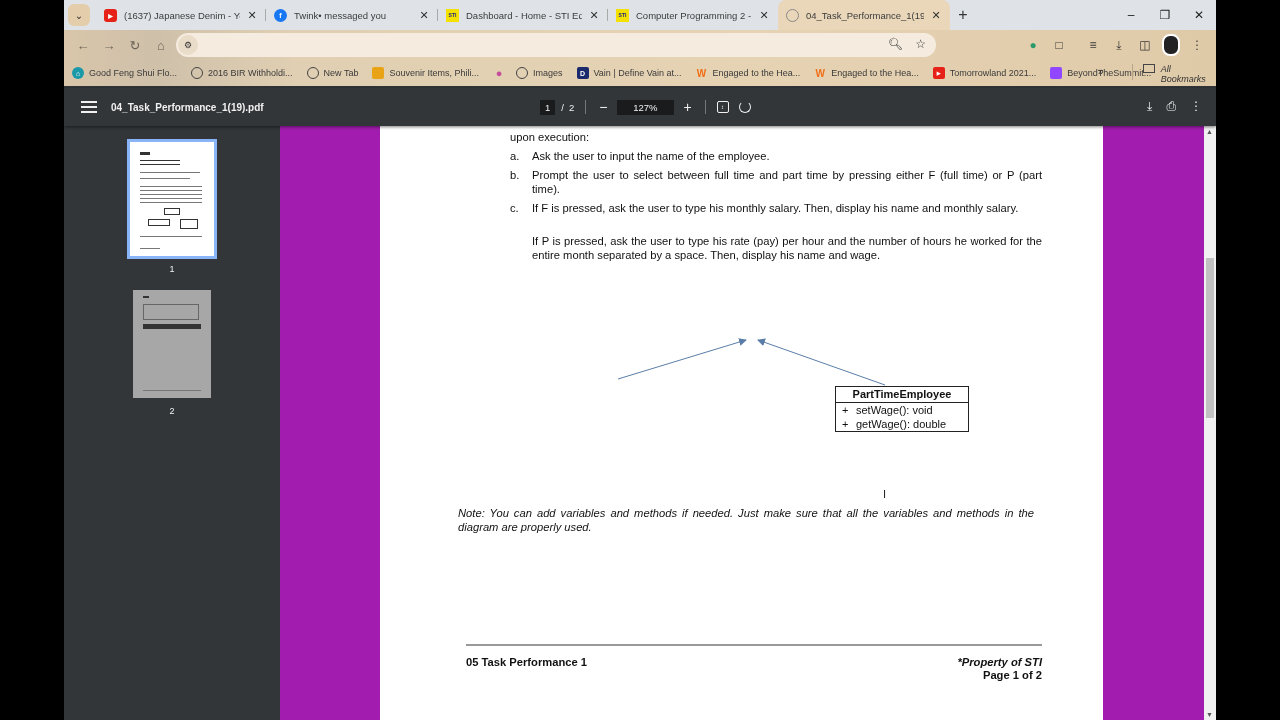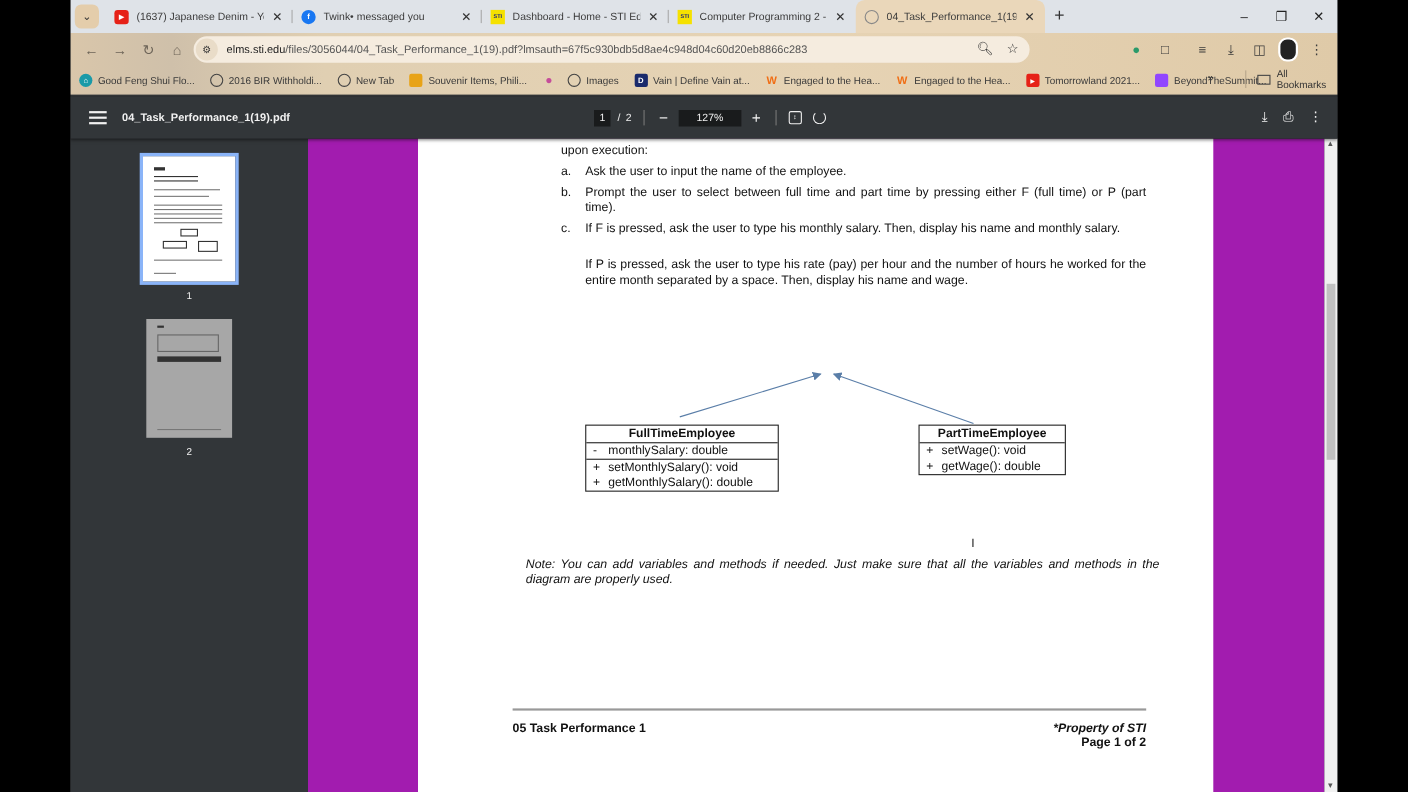--- a/index.html
+++ b/index.html
@@ -32,21 +32,21 @@
   .url b { color: #222; font-weight: normal; }
   .omni-right { position: absolute; right: 10px; top: 4px; display: flex; gap: 12px; font-size: 12px; color: #333; }
   .tb-right { position: absolute; left: 960px; top: 4px; display: flex; gap: 8px; }
   .tb-right span { width: 18px; height: 22px; display: flex; align-items: center; justify-content: center; font-size: 12px; color: #3a3a3a; }
   .avatar { width: 16px; height: 16px; border-radius: 8px; background: #222; border: 2px solid #fff; }
 
   .bookmarks { position: absolute; left: 0; top: 30px; width: 1152px; height: 26px; display: flex; align-items: center; padding-left: 8px; }
   .bm { display: flex; align-items: center; font-size: 9px; color: #3a3a3a; margin-right: 14px; white-space: nowrap; }
   .bm .bi { width: 12px; height: 12px; margin-right: 5px; display: inline-flex; align-items: center; justify-content: center; font-size: 7px; font-weight: bold; border-radius: 2px; }
   .bm-more { position: absolute; left: 1034px; top: 6px; font-size: 10px; color: #333; }
-  .bm-all { position: absolute; left: 1068px; top: 4px; font-size: 9px; color: #333; display: flex; align-items: center; border-left: 1px solid #b7a68c; padding-left: 10px; height: 16px; }
+  .bm-all { position: absolute; left: 1068px; top: 4px; font-size: 9px; color: #333; display: flex; border-left: 1px solid #b7a68c; padding-left: 10px; height: 16px; font-style: italic; }
 
   
   .pdfbar { position: absolute; left: 0; top: 88px; width: 1152px; height: 38px; background: #323639; display: flex; align-items: center; box-shadow: 0 1px 3px rgba(0,0,0,0.5); z-index: 5; }
   .menu-btn { width: 16px; height: 12px; margin-left: 17px; display: flex; flex-direction: column; justify-content: space-between; }
   .menu-btn i { display: block; height: 2px; background: #f1f1f1; }
   .pdf-title { margin-left: 14px; font-size: 10px; color: #f1f1f1; font-weight: bold; }
   .pagebox { position: absolute; left: 476px; top: 11px; display: flex; align-items: center; color: #f1f1f1; font-size: 9.5px; }
   .pagebox .cur { background: #191b1c; padding: 2px 5px; margin-right: 6px; }
   .vsep { width: 1px; height: 14px; background: #777; margin: 0 11px; }
   .zoomctl { display: flex; align-items: center; gap: 8px; }
@@ -78,21 +78,21 @@
   .p-item .txt { position: absolute; left: 22px; width: 510px; text-align: justify; line-height: 13.5px; }
 
   
   .uml { position: absolute; background: #fff; border: 1px solid #222; font-size: 11px; }
   .uml .hd { text-align: center; font-weight: bold; padding: 1px 0; border-bottom: 1px solid #222; line-height: 13px; }
   .uml .sec { border-bottom: 1px solid #222; padding: 0 6px; }
   .uml .sec:last-child { border-bottom: none; }
   .uml .row { line-height: 14px; white-space: nowrap; }
   .uml .row .v { display: inline-block; width: 14px; }
 
-  .note { position: absolute; left: 98px; top: 400px; width: 576px; font-style: italic; text-align: justify; line-height: 14px; }
+  .note { position: absolute; left: 78px; top: 400px; width: 576px; font-style: italic; text-align: justify; line-height: 14px; }
   .footer-rule { position: absolute; left: 86px; top: 538px; width: 576px; height: 2px; background: #999; }
   .footer-l { position: absolute; left: 86px; top: 550px; font-weight: bold; }
   .footer-r { position: absolute; right: 61px; top: 550px; text-align: right; font-weight: bold; line-height: 13px; }
   .footer-r .it { font-style: italic; }
 </style>
 </head>
 <body>
 
 <div id="win">
 
@@ -145,21 +145,20 @@
         </span>
       <span class="nav-btn">
           <span>↻</span>
         </span>
       <span class="nav-btn">
           <span>⌂</span>
         </span>
 
       <div class="omnibox">
         <span class="site-info">⚙</span>
-        <span class="url"><b>elms.sti.edu</b><span>/files/3056044/04_Task_Performance_1(19).pdf?lmsauth=67f5c930bdb5d8ae4c948d04c60d20eb8866c283</span></span>
         <div class="omni-right">
           <span>🔍︎</span>
           <span>☆</span>
         </div>
       </div>
 
       <div class="tb-right">
         <span style="color:#2a9a6a">●</span>
         <span>□</span>
         <span style="margin-left:8px">≡</span>
@@ -311,30 +310,20 @@
         <defs>
           <marker id="ah" markerWidth="8" markerHeight="8" refX="7" refY="4" orient="auto">
             <path d="M0,0 L8,4 L0,8 Z" fill="#5a7ea8"></path>
           </marker>
         </defs>
         <line x1="238" y1="273" x2="366" y2="234" stroke="#5a7ea8" stroke-width="1" marker-end="url(#ah)"></line>
         <line x1="505" y1="279" x2="378" y2="234" stroke="#5a7ea8" stroke-width="1" marker-end="url(#ah)"></line>
       </svg>
 
 
-      <div class="uml" style="left:152px;top:280px;width:176px">
-        <div class="hd">FullTimeEmployee</div>
-        <div class="sec">
-          <div class="row"><span class="v">-</span><span>monthlySalary: double</span></div>
-        </div>
-        <div class="sec">
-          <div class="row"><span class="v">+</span><span>setMonthlySalary(): void</span></div>
-          <div class="row"><span class="v">+</span><span>getMonthlySalary(): double</span></div>
-        </div>
-      </div>
 
       <div class="uml" style="left:455px;top:280px;width:134px">
         <div class="hd">PartTimeEmployee</div>
         <div class="sec">
           <div class="row"><span class="v">+</span><span>setWage(): void</span></div>
           <div class="row"><span class="v">+</span><span>getWage(): double</span></div>
         </div>
       </div>
 
       <div style="position:absolute;left:503px;top:382px;font-size:11px;color:#222">I</div>

